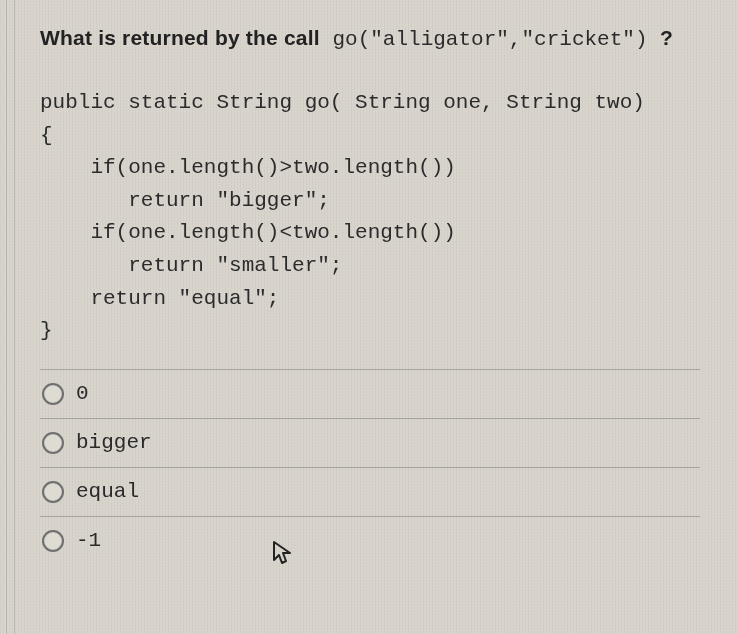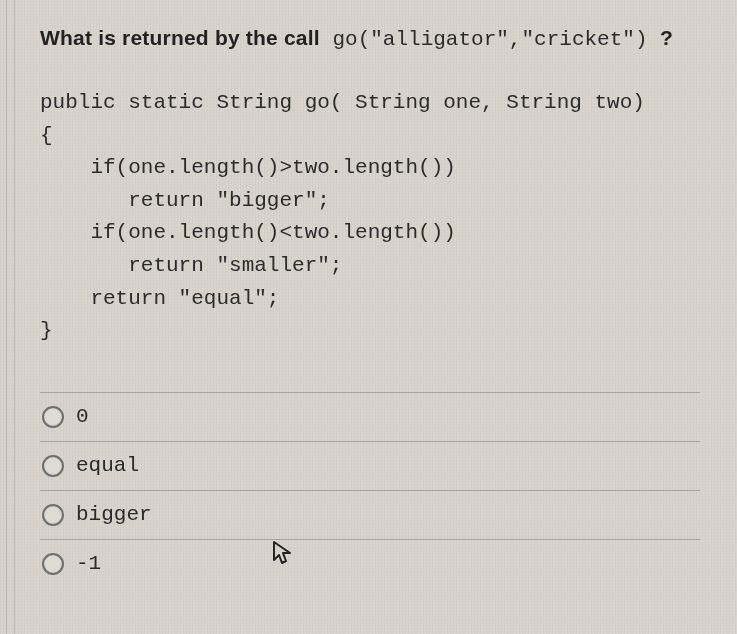--- a/index.html
+++ b/index.html
@@ -40,21 +40,21 @@
     letter-spacing: 0.2px;
   }
   .question .code, .codeblock {
     font-family: "Courier New", Courier, monospace;
     font-size: 21px;
     color: #2b2b2b;
   }
   .codeblock {
     line-height: 1.55;
     white-space: pre;
-    margin-bottom: 44px;
+    margin-bottom: 21px;
   }
 
   .options {
     width: 660px;
   }
   .option {
     display: flex;
     align-items: center;
     gap: 12px;
     height: 48px;
@@ -106,25 +106,25 @@
 <span>    return "equal";</span>
 <span>}</span></div>
 
 <div class="options">
   <div class="option">
     <span class="radio"></span>
     <span>0</span>
   </div>
   <div class="option">
     <span class="radio"></span>
-    <span>equal</span>
+    <span>bigger</span>
   </div>
   <div class="option">
     <span class="radio"></span>
-    <span>bigger</span>
+    <span>equal</span>
   </div>
   <div class="option">
     <span class="radio"></span>
     <span>-1</span>
   </div>
 </div>
 
 <div class="cursor">
   <svg width="22" height="26" viewBox="0 0 22 26">
     <path d="M2 2 L2 20 L7 15 L10 23 L14 21 L11 13 L18 13 Z" fill="none" stroke="#222" stroke-width="2" stroke-linejoin="round"></path>

